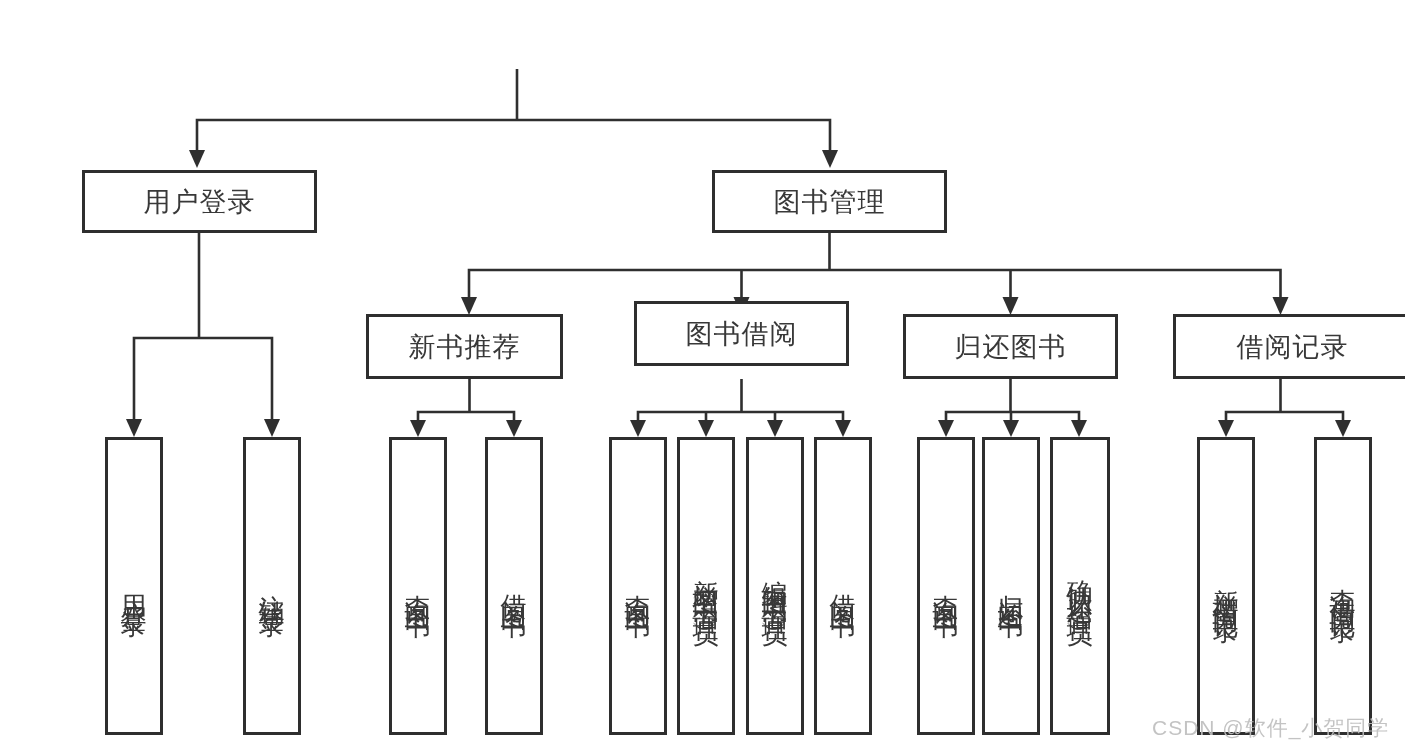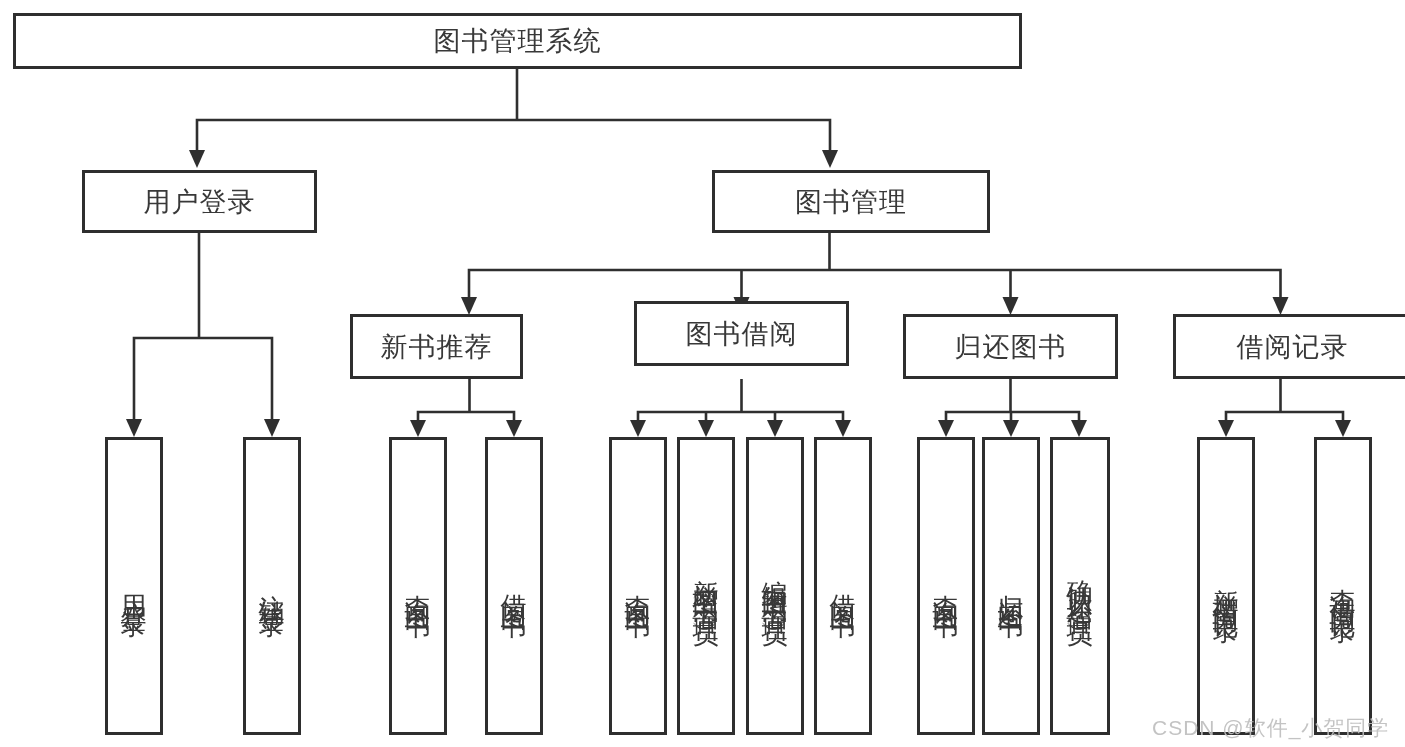--- a/index.html
+++ b/index.html
@@ -96,26 +96,25 @@
       <polygon points="767,420 783,420 775,437"></polygon>
       <polygon points="835,420 851,420 843,437"></polygon>
       <polygon points="938,420 954,420 946,437"></polygon>
       <polygon points="1003,420 1019,420 1011,437"></polygon>
       <polygon points="1071,420 1087,420 1079,437"></polygon>
       <polygon points="1218,420 1234,420 1226,437"></polygon>
       <polygon points="1335,420 1351,420 1343,437"></polygon>
     </g>
   </svg>
 
-  <div class="box" style="left:13px;top:13px;width:1009px;height:56px">图书管理系统</div>
 
   <div class="box" style="left:82px;top:170px;width:235px;height:63px">用户登录</div>
-  <div class="box" style="left:712px;top:170px;width:278px;height:63px">图书管理</div>
+  <div class="box" style="left:712px;top:170px;width:235px;height:63px">图书管理</div>
 
-  <div class="box" style="left:350px;top:314px;width:173px;height:65px">新书推荐</div>
+  <div class="box" style="left:366px;top:314px;width:197px;height:65px">新书推荐</div>
   <div class="box" style="left:634px;top:301px;width:215px;height:65px">图书借阅</div>
   <div class="box" style="left:903px;top:314px;width:215px;height:65px">归还图书</div>
   <div class="box" style="left:1173px;top:314px;width:239px;height:65px">借阅记录</div>
 
   <div class="box leaf" style="left:105px;top:437px;width:58px;height:298px">用户登录</div>
   <div class="box leaf" style="left:243px;top:437px;width:58px;height:298px">注销登录</div>
 
   <div class="box leaf" style="left:389px;top:437px;width:58px;height:298px">查询图书</div>
   <div class="box leaf" style="left:485px;top:437px;width:58px;height:298px">借阅图书</div>
 

